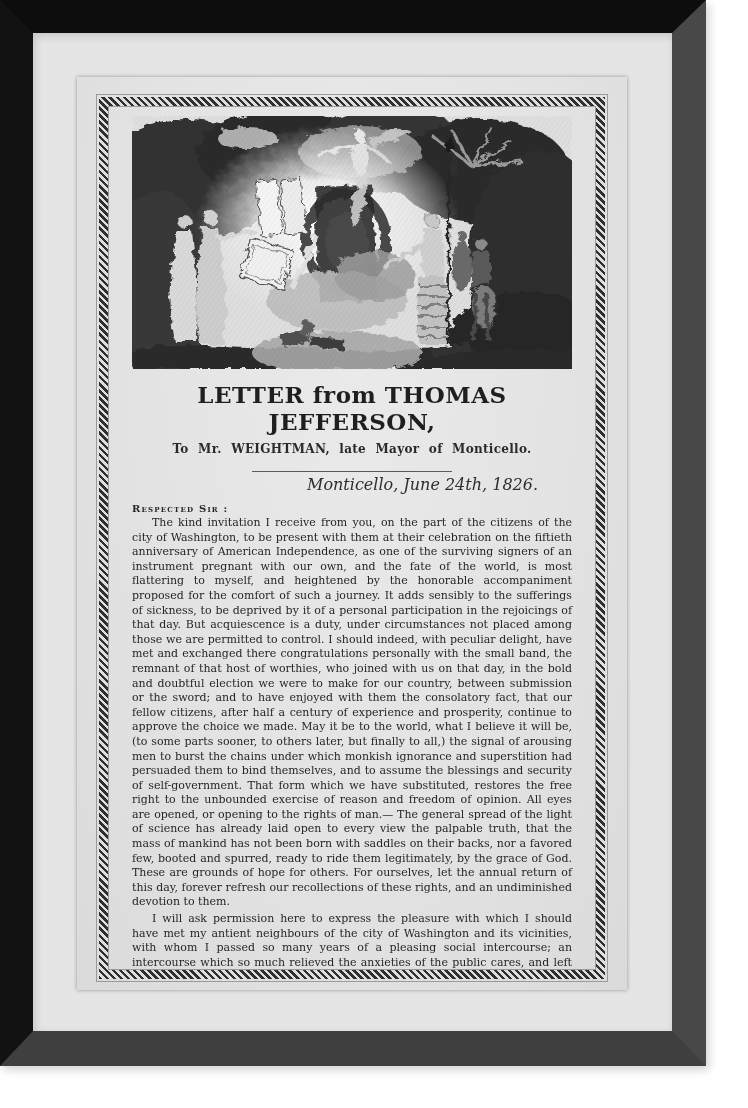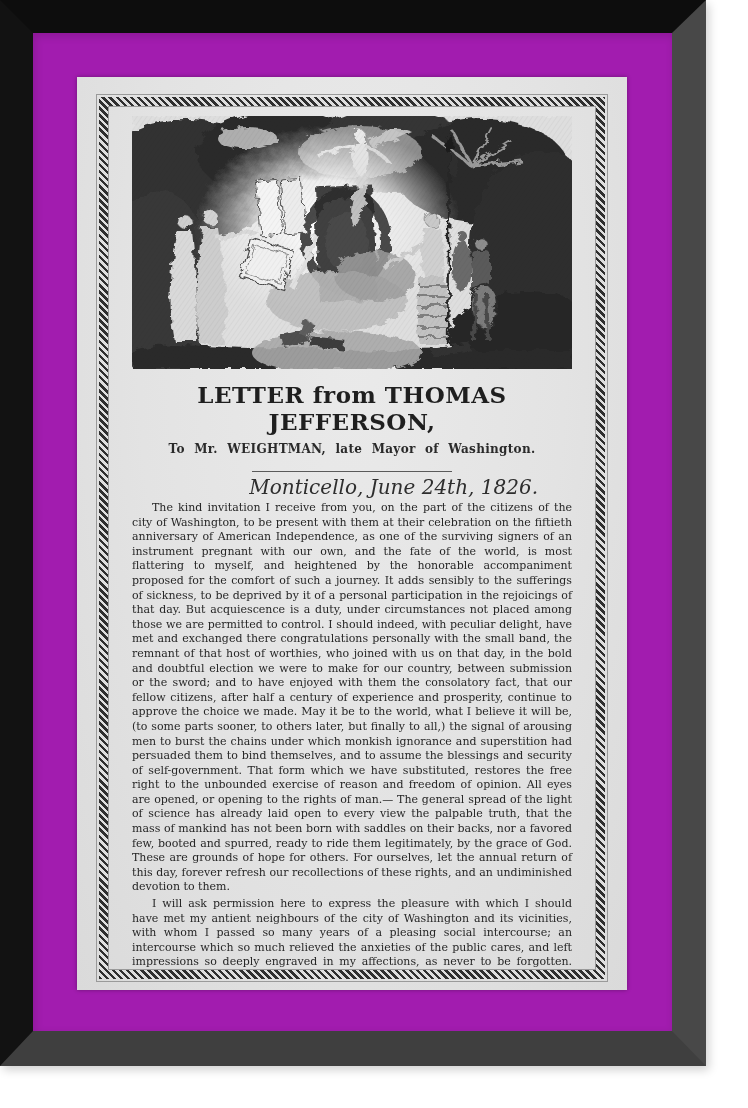--- a/index.html
+++ b/index.html
@@ -9,21 +9,21 @@
   
   .frame{
     position:absolute;left:0;top:0;width:706px;height:1066px;box-sizing:border-box;
     border-style:solid;border-width:33px 34px 35px 33px;
     border-color:#0d0d0d #484848 #3f3f3f #121212;
     background:#fbfbfb;
     box-shadow:3px 4px 9px rgba(0,0,0,0.18), inset 0 0 0 1px #7d7d7d;
   }
   
   .mat{
-    position:absolute;inset:0;background:#a21caf;
+    position:absolute;inset:0;background:#e5e5e5;
     box-shadow:inset 2px 3px 8px rgba(0,0,0,0.14);
   }
   
   .paper{
     position:absolute;left:44px;top:44px;width:550px;height:913px;box-sizing:border-box;
     background:radial-gradient(ellipse at 50% 28%, #eaeaea 0%, #e3e3e3 55%, #dadada 100%);
     box-shadow:0 0 4px rgba(0,0,0,0.35);
     color:#2b2b2b;
   }
   
@@ -42,21 +42,21 @@
     margin-top:12px;text-align:center;font-weight:bold;font-size:23px;
     letter-spacing:0.5px;color:#1f1f1f;
   }
   .masthead-sub{
     margin-top:7px;text-align:center;font-weight:bold;font-size:12px;
     letter-spacing:0.3px;word-spacing:5px;color:#2a2a2a;
   }
   .rule{width:200px;height:1px;background:#5a5a5a;border:0;margin:15px auto 0 auto;}
   .dateline{
     margin-top:3px;text-align:right;padding-right:34px;
-    font-style:italic;font-size:20px;color:#2e2e2e;
+    font-style:italic;font-size:16px;color:#2e2e2e;
   }
   .salutation{
     margin-top:9px;font-weight:bold;font-size:10px;font-variant:small-caps;
     letter-spacing:1.2px;color:#262626;
   }
   .body-text p{
     margin:2px 0 0 0;font-size:11px;line-height:14.6px;text-align:justify;
     text-indent:20px;color:#262626;
   }
 </style>
@@ -160,23 +160,24 @@
               <ellipse cx="205" cy="237" rx="85" ry="22" fill="#a8a8a8" opacity="0.9"></ellipse>
               <rect x="150" y="216" width="26" height="12" fill="#4f4f4f" transform="rotate(-14 163 222)"></rect>
               <rect x="178" y="222" width="34" height="10" fill="#3c3c3c" transform="rotate(6 195 227)"></rect>
               <rect x="170" y="206" width="10" height="16" fill="#5d5d5d" transform="rotate(20 175 214)"></rect>
               <rect x="300" y="230" width="40" height="8" fill="#333333" transform="rotate(-8 320 234)"></rect>
             </g>
             <rect x="0" y="0" width="440" height="253" fill="url(#hatch)" opacity="0.10"></rect>
           </svg>
 
           <div class="masthead-title">LETTER from THOMAS JEFFERSON,</div>
-          <div class="masthead-sub">To Mr. WEIGHTMAN, late Mayor of Washington.</div>
+          <div class="masthead-sub">To Mr. WEIGHTMAN, late Mayor of Monticello.</div>
           <div class="rule"></div>
           <div class="dateline">Monticello, June 24th, 1826.</div>
+          <div class="salutation">Respected Sir :</div>
 
           <div class="body-text">
             <p>The kind invitation I receive from you, on the part of the citizens of the city of Washington, to be present with them at their celebration on the fiftieth anniversary of American Independence, as one of the surviving signers of an instrument pregnant with our own, and the fate of the world, is most flattering to myself, and heightened by the honorable accompaniment proposed for the comfort of such a journey.  It adds sensibly to the sufferings of sickness, to be deprived by it of a personal participation in the rejoicings of that day.  But acquiescence is a duty, under circumstances not placed among those we are permitted to control.  I should indeed, with peculiar delight, have met and exchanged there congratulations personally with the small band, the remnant of that host of worthies, who joined with us on that day, in the bold and doubtful election we were to make for our country, between submission or the sword; and to have enjoyed with them the consolatory fact, that our fellow citizens, after half a century of experience and prosperity, continue to approve the choice we made.  May it be to the world, what I believe it will be, (to some parts sooner, to others later, but finally to all,) the signal of arousing men to burst the chains under which monkish ignorance and superstition had persuaded them to bind themselves, and to assume the blessings and security of self-government.  That form which we have substituted, restores the free right to the unbounded exercise of reason and freedom of opinion.  All eyes are opened, or opening to the rights of man.— The general spread of the light of science has already laid open to every view the palpable truth, that the mass of mankind has not been born with saddles on their backs, nor a favored few, booted and spurred, ready to ride them legitimately, by the grace of God.  These are grounds of hope for others.  For ourselves, let the annual return of this day, forever refresh our recollections of these rights, and an undiminished devotion to them.</p>
             <p>I will ask permission here to express the pleasure with which I should have met my antient neighbours of the city of Washington and its vicinities, with whom I passed so many years of a pleasing social intercourse; an intercourse which so much relieved the anxieties of the public cares, and left impressions so deeply engraved in my affections, as never to be forgotten.  With my regret that ill health forbids me the gratification of an acceptance, be pleased to receive for yourself, and those for whom you write, the assurance of my highest respect and friendly attachments.</p>
           </div>
 
         </div>
       </div>
     </div>
   </div>

